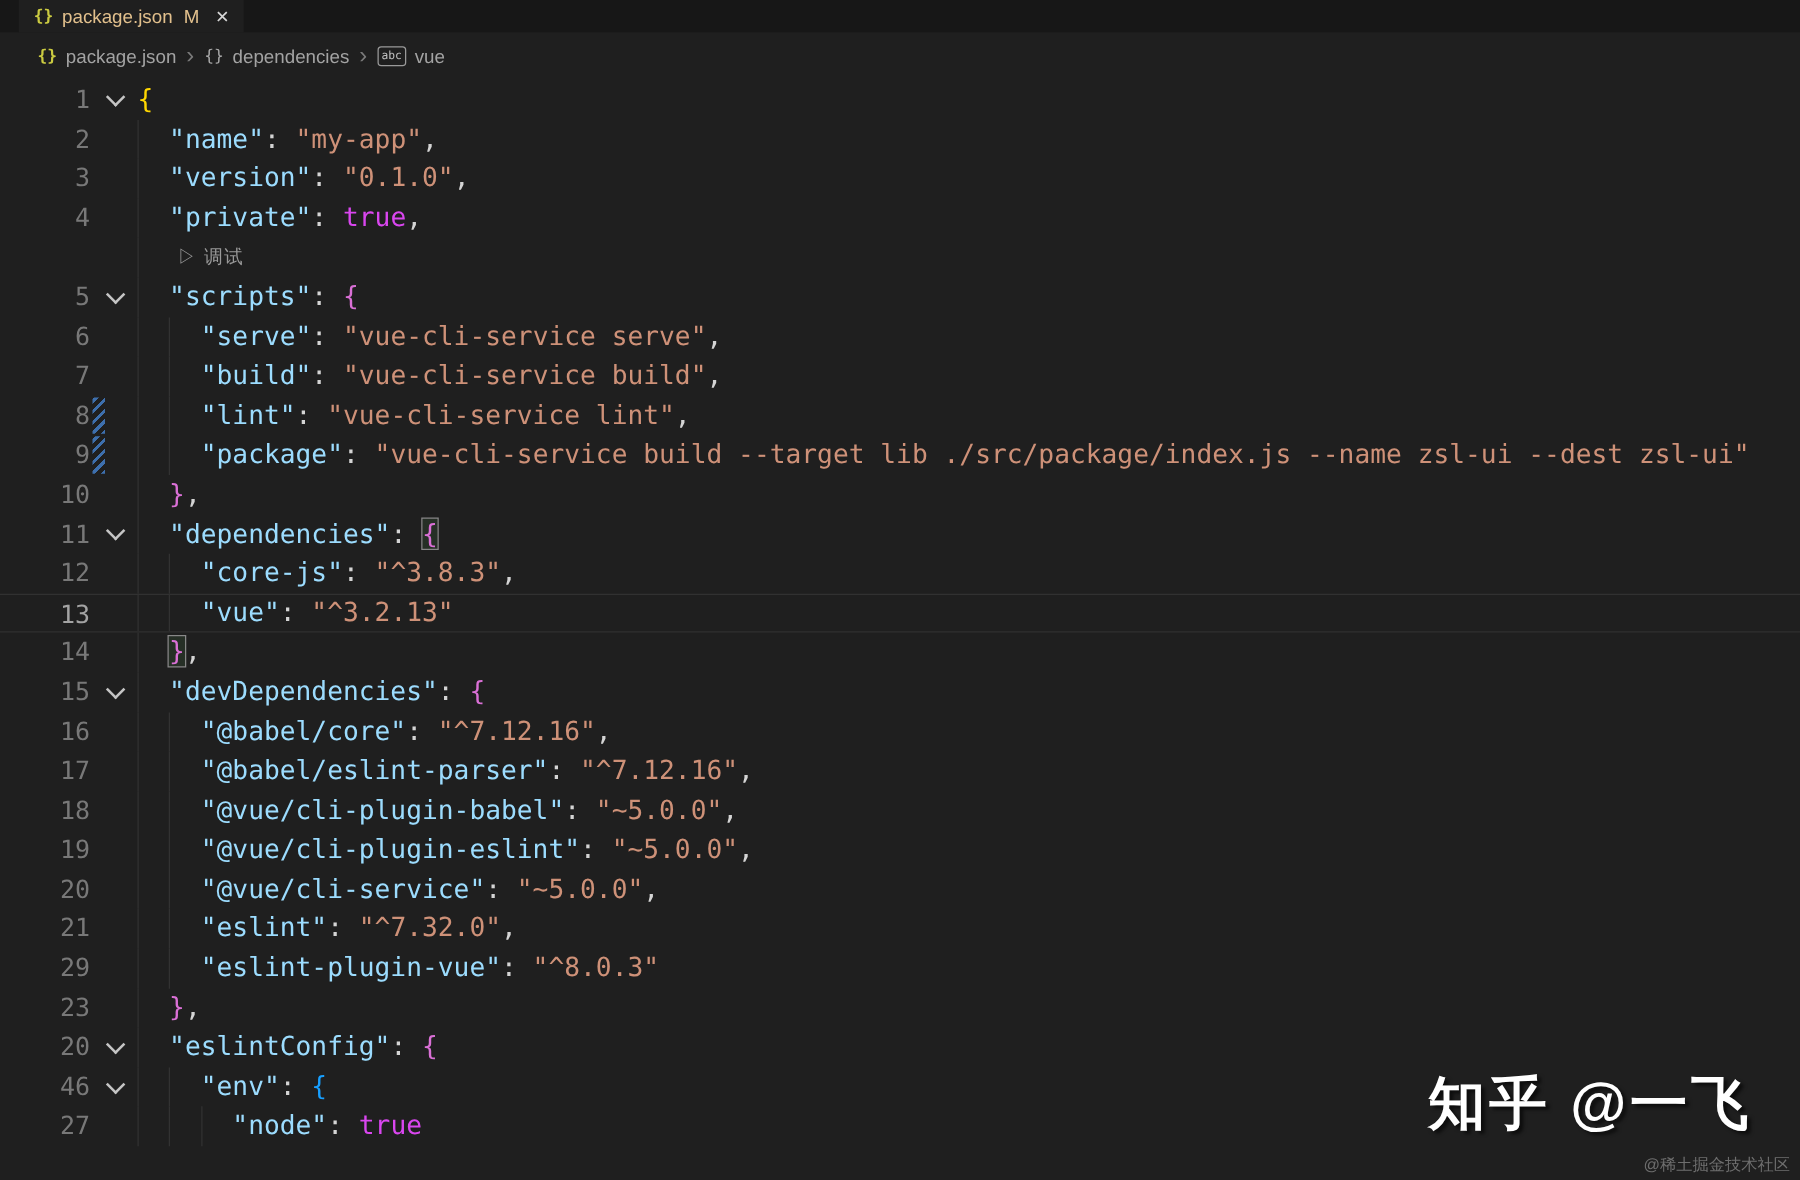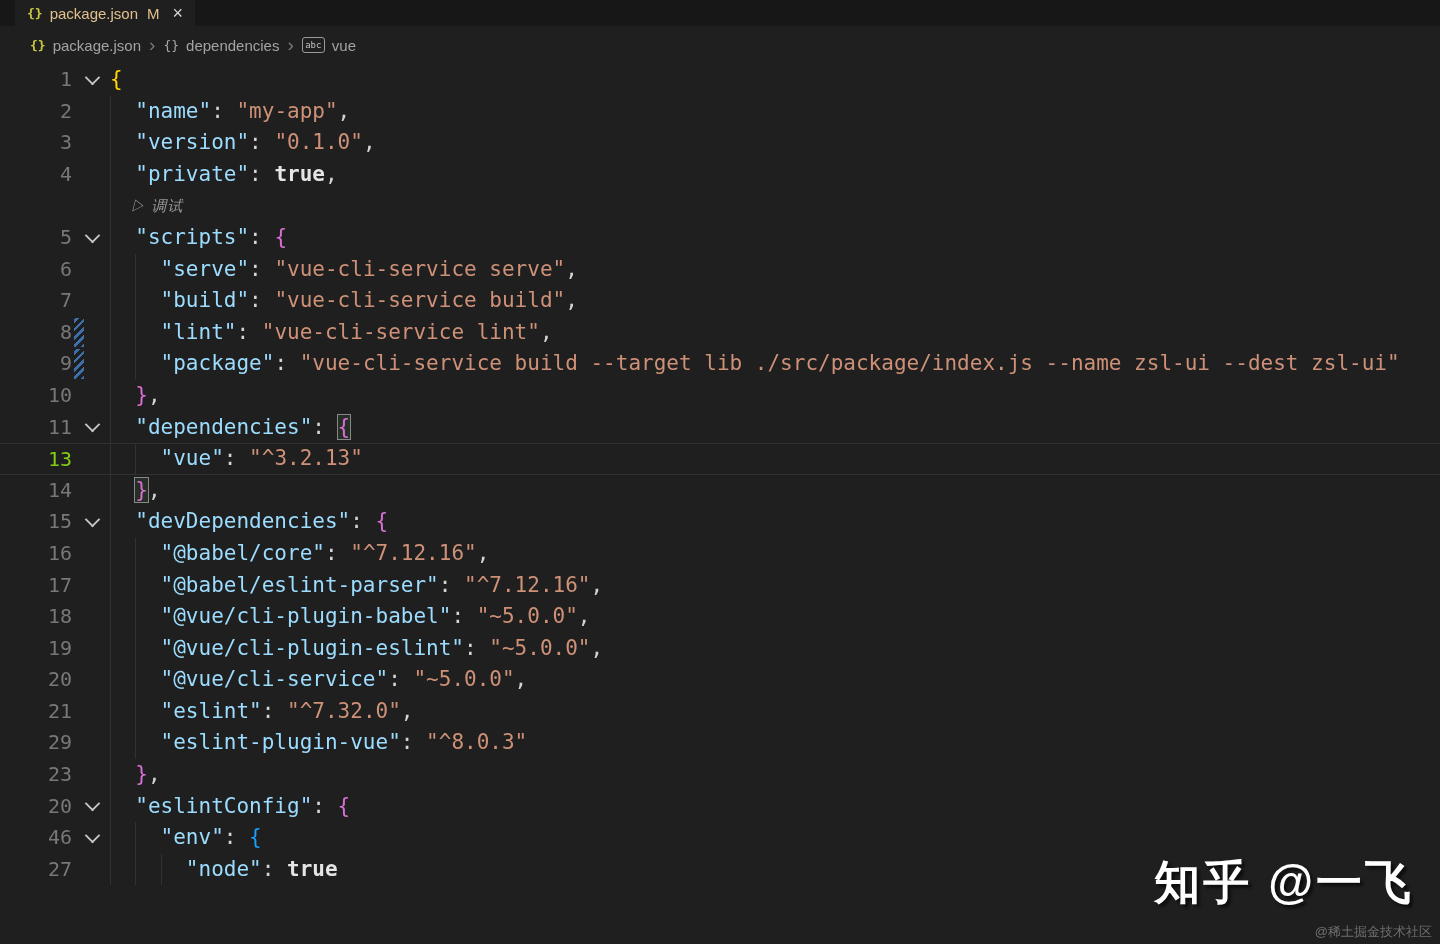--- a/index.html
+++ b/index.html
@@ -32,50 +32,50 @@
   .crumb{display:flex;align-items:center;gap:7px;cursor:pointer;}
   
   #code{position:relative;}
   .row{position:relative;height:31.6px;display:flex;align-items:center;box-sizing:border-box;}
   .row.active{border-top:1px solid #313131;border-bottom:1px solid #313131;}
   .gutter{position:relative;flex:0 0 110px;width:110px;height:100%;}
   .num{
     position:absolute;right:38px;top:0;height:31.6px;line-height:31.6px;
     font-family:"DejaVu Sans Mono",monospace;font-size:20px;color:#787878;
   }
-  .row.active .num{color:#84cc16;}
+  .row.active .num{color:#a3a3a3;}
   .fold{
     position:absolute;left:87px;top:50%;width:9px;height:9px;
     border-right:2px solid #c5c5c5;border-bottom:2px solid #c5c5c5;
     transform:translateY(-72%) rotate(45deg);cursor:pointer;
   }
   .gitbar{
     position:absolute;left:74px;top:1px;bottom:1px;width:10px;
     background:repeating-linear-gradient(315deg,#3d6fad 0,#3d6fad 2.5px,rgba(0,0,0,0) 2.5px,rgba(0,0,0,0) 6px);
   }
   .guide{position:absolute;top:0;bottom:0;width:1px;background:#323232;}
   .codeline{
     margin:0;font-family:"DejaVu Sans Mono",monospace;font-size:21px;
     line-height:31.6px;white-space:pre;color:#d4d4d4;
   }
   .codeline.lens{
     font-family:"Liberation Sans",sans-serif;font-size:15px;color:#999999;
-    padding-left:20px;letter-spacing:1px;cursor:pointer;font-style:italic;
+    padding-left:32px;letter-spacing:1px;cursor:pointer;
   }
   .tk-key{color:#9CDCFE;}
   .tk-str{color:#CE9178;}
-  .tk-kw{color:#e5e5e5;font-weight:bold;}
+  .tk-kw{color:#d946ef;}
   .tk-pun{color:#D4D4D4;}
   .tk-b1{color:#FFD700;}
   .tk-b2{color:#DA70D6;}
   .tk-b3{color:#179FFF;}
   .tk-match{outline:1px solid #888888;background:rgba(70,120,70,.18);}
   
   .wm-large{
-    position:absolute;right:26px;top:852px;font-size:46px;font-weight:700;color:#ffffff;
+    position:absolute;right:38px;top:852px;font-size:46px;font-weight:700;color:#ffffff;
     letter-spacing:3px;text-shadow:3px 3px 3px rgba(0,0,0,.6);white-space:nowrap;
   }
   .wm-small{
     position:absolute;right:8px;bottom:3px;font-size:13px;color:#6e6e6e;white-space:nowrap;
   }
 </style>
 </head>
 <body>
 
 <div class="tabbar">
@@ -190,20 +190,28 @@
       <pre class="codeline"><span class="tk-pun">  </span><span class="tk-b2">}</span><span class="tk-pun">,</span></pre>
     </div>
     <div class="row">
       <i class="guide" style="left: 110px;"></i>
       <div class="gutter">
         <span class="num">11</span>
         <i class="fold"></i>
       </div>
       <pre class="codeline"><span class="tk-pun">  </span><span class="tk-key">"dependencies"</span><span class="tk-pun">: </span><span class="tk-b2 tk-match">{</span></pre>
     </div>
+    <div class="row">
+      <i class="guide" style="left: 110px;"></i>
+      <i class="guide" style="left: 135.28px;"></i>
+      <div class="gutter">
+        <span class="num">12</span>
+      </div>
+      <pre class="codeline"><span class="tk-pun">    </span><span class="tk-key">"core-js"</span><span class="tk-pun">: </span><span class="tk-str">"^3.8.3"</span><span class="tk-pun">,</span></pre>
+    </div>
     <div class="row active">
       <i class="guide" style="left: 110px;"></i>
       <i class="guide" style="left: 135.28px;"></i>
       <div class="gutter">
         <span class="num">13</span>
       </div>
       <pre class="codeline"><span class="tk-pun">    </span><span class="tk-key">"vue"</span><span class="tk-pun">: </span><span class="tk-str">"^3.2.13"</span></pre>
     </div>
     <div class="row">
       <i class="guide" style="left: 110px;"></i>

